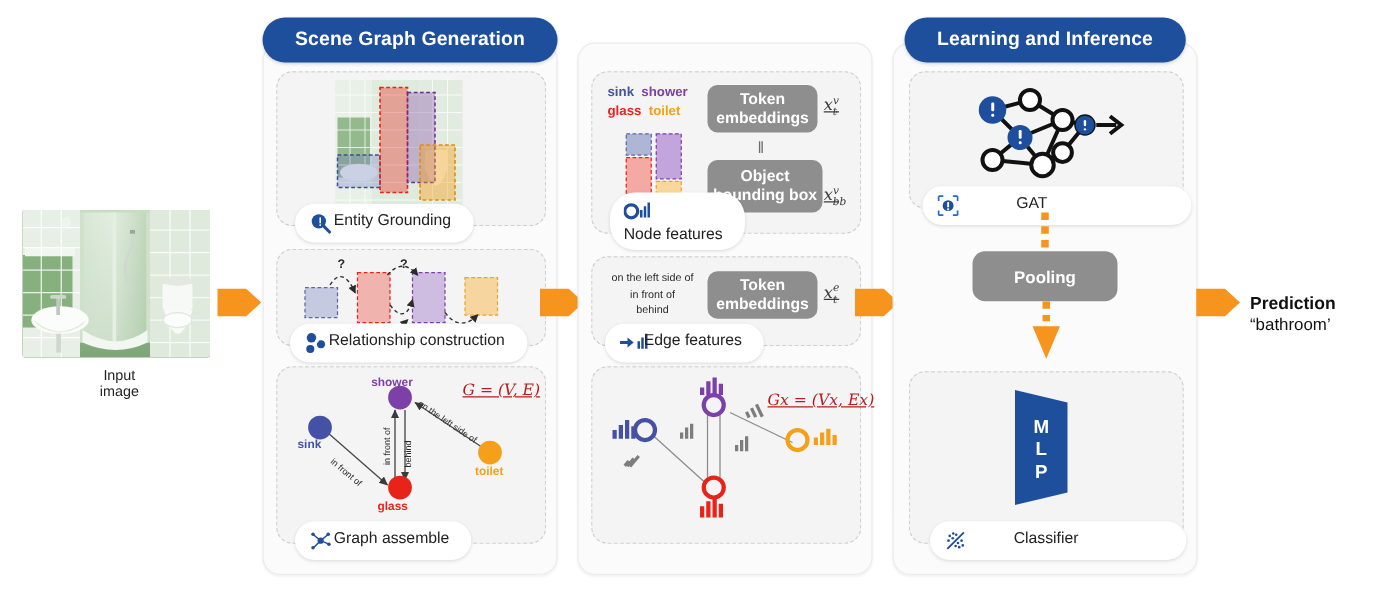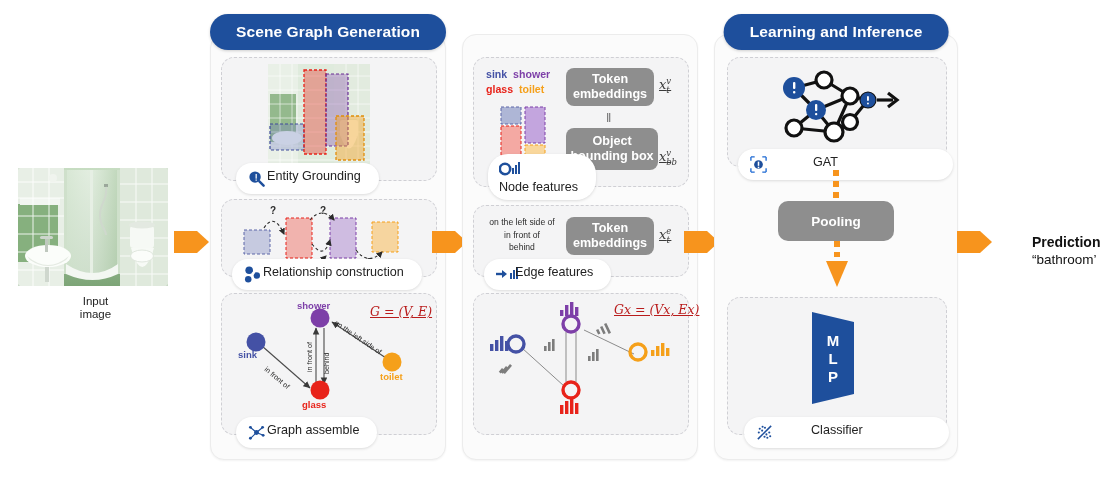--- a/index.html
+++ b/index.html
@@ -89,21 +89,21 @@
   .words{position:absolute;font-size:10.6px;font-weight:bold;line-height:15px;}
   .w-sink{color:#4451a5;}
   .w-shower{color:#7d3fa8;}
   .w-glass{color:#e8231a;}
   .w-toilet{color:#f5a01a;}
   .rel-words{
     position:absolute;font-size:8.6px;color:#2b2b2b;line-height:12.5px;text-align:center;
   }
 
   
-  #prediction{left:1000px;top:234px;text-align:left;margin-left:32px;}
+  #prediction{left:1000px;top:234px;text-align:left;}
   .pred-title{font-size:14px;font-weight:bold;color:#111;line-height:17px;}
   .pred-val{font-size:13.5px;color:#111;line-height:18px;}
 
   
   svg text{font-family:"Liberation Sans", sans-serif;}
 </style>
 </head>
 <body>
 
 <div class="stage">
@@ -448,21 +448,21 @@
             <rect x="72" y="39" width="2.6" height="12"></rect>
             <rect x="108" y="56" width="2.6" height="5"></rect>
               <rect x="112" y="52" width="2.6" height="9"></rect>
             <rect x="116" y="49" width="2.6" height="12"></rect>
             <rect x="116" y="30" width="2.6" height="5" transform="rotate(-25 116 30)"></rect>
             <rect x="120" y="27" width="2.6" height="8" transform="rotate(-25 120 27)"></rect>
             <rect x="124" y="24" width="2.6" height="11" transform="rotate(-25 124 24)"></rect>
           </g>
         </svg>
       </div>
-      <div class="math grey" style="left:140px;top:8px;">
+      <div class="math grey" style="left:140px;top:18px;">
         <span>Gx = (Vx, Ex)</span>
       </div>
     </div>
   </div>
 
   <div class="abs arrow" style="left:682px;top:224px;">
     <svg width="40" height="36" viewBox="0 0 40 36">
         <path d="M2 7h23l12 11-12 11H2z" fill="#f7941d"></path>
       </svg>
   </div>

